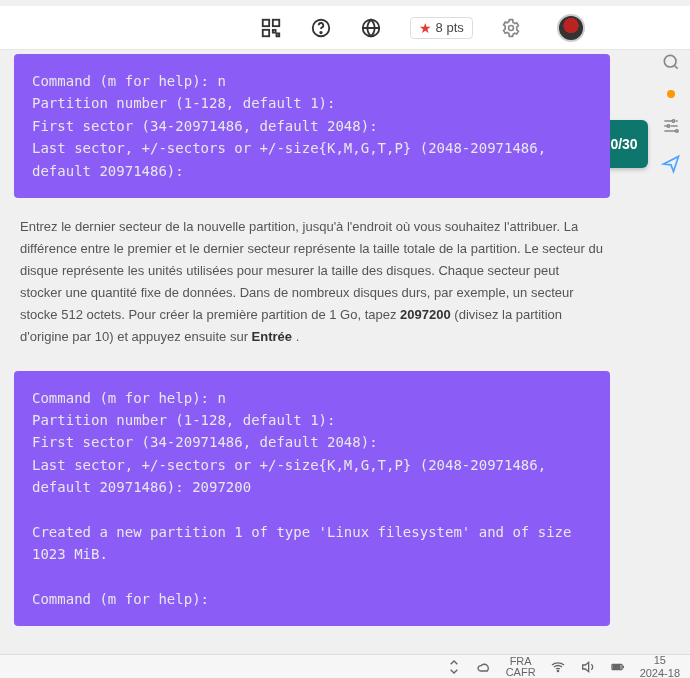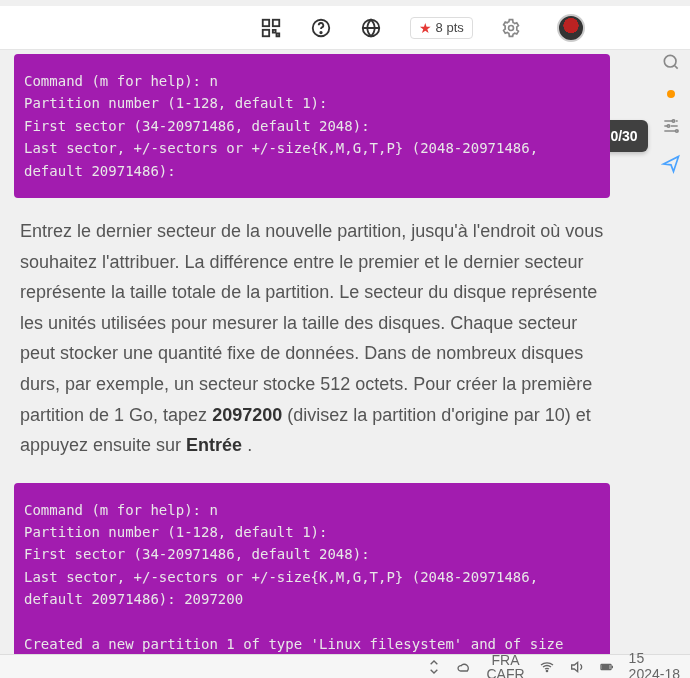--- a/index.html
+++ b/index.html
@@ -52,72 +52,72 @@
     top: 52px; right: 4px;
     width: 30px;
     display: flex; flex-direction: column; align-items: center; gap: 18px;
   }
   .right-rail .dot { width:8px;height:8px;border-radius:50%;background:#ff9800; }
   .right-rail .ri { width:20px;height:20px;color:#888;cursor:pointer;display:flex;align-items:center;justify-content:center; }
 
   .score-box {
     position: absolute;
     top: 120px; right: 42px;
-    width: 48px; height: 32px;
-    background: #404040;
+    width: 48px; height: 48px;
+    background: #0f766e;
     color: #fff;
     font-weight: 600;
     font-size: 14px;
     border-radius: 6px;
     display:flex;align-items:center;justify-content:center;
     box-shadow: 0 2px 4px rgba(0,0,0,.2);
   }
 
   .page {
     position: absolute;
     top: 54px; left: 14px;
     width: 596px;
     padding-bottom: 40px;
   }
 
   .term {
-    background: #a21caf;
+    background: #8b5cf6;
     color: #e8e8e8;
     font-family: "Menlo","Consolas",monospace;
     font-size: 14px;
     line-height: 1.6;
-    padding: 16px 10px;
+    padding: 16px 18px;
     border-radius: 4px;
     white-space: pre-wrap;
     word-break: break-word;
     margin-bottom: 18px;
   }
 
   .body-text {
-    font-size: 18px;
+    font-size: 13px;
     line-height: 1.7;
     color: #555;
     margin: 0 6px 22px 6px;
   }
   .body-text b { color: #333; font-weight: 700; }
 
   .statusbar {
     position: absolute;
     bottom: 0; left: 0; right: 0;
     height: 24px;
     background: #f6f6f6;
     border-top: 1px solid #ddd;
     display: flex; align-items: center; justify-content: flex-end;
     gap: 14px;
     padding: 0 10px;
-    font-size: 14px; color: #666;
+    font-size: 11px; color: #666;
   }
   .statusbar .lang { text-align:center; line-height:1.0; }
   .statusbar .ic { width:16px;height:16px;color:#666;display:flex;align-items:center;justify-content:center; }
-  .statusbar .time { text-align:left; line-height:1.1; }
+  .statusbar .time { text-align:center; line-height:1.1; }
 </style>
 </head>
 <body>
 
 <div class="toolbar">
   <div class="tb-icon">
     <svg viewBox="0 0 24 24" fill="none" stroke="currentColor" stroke-width="2">
       <rect x="3" y="3" width="7" height="7"></rect>
         <rect x="14" y="3" width="7" height="7"></rect>
       <rect x="3" y="14" width="7" height="7"></rect>

